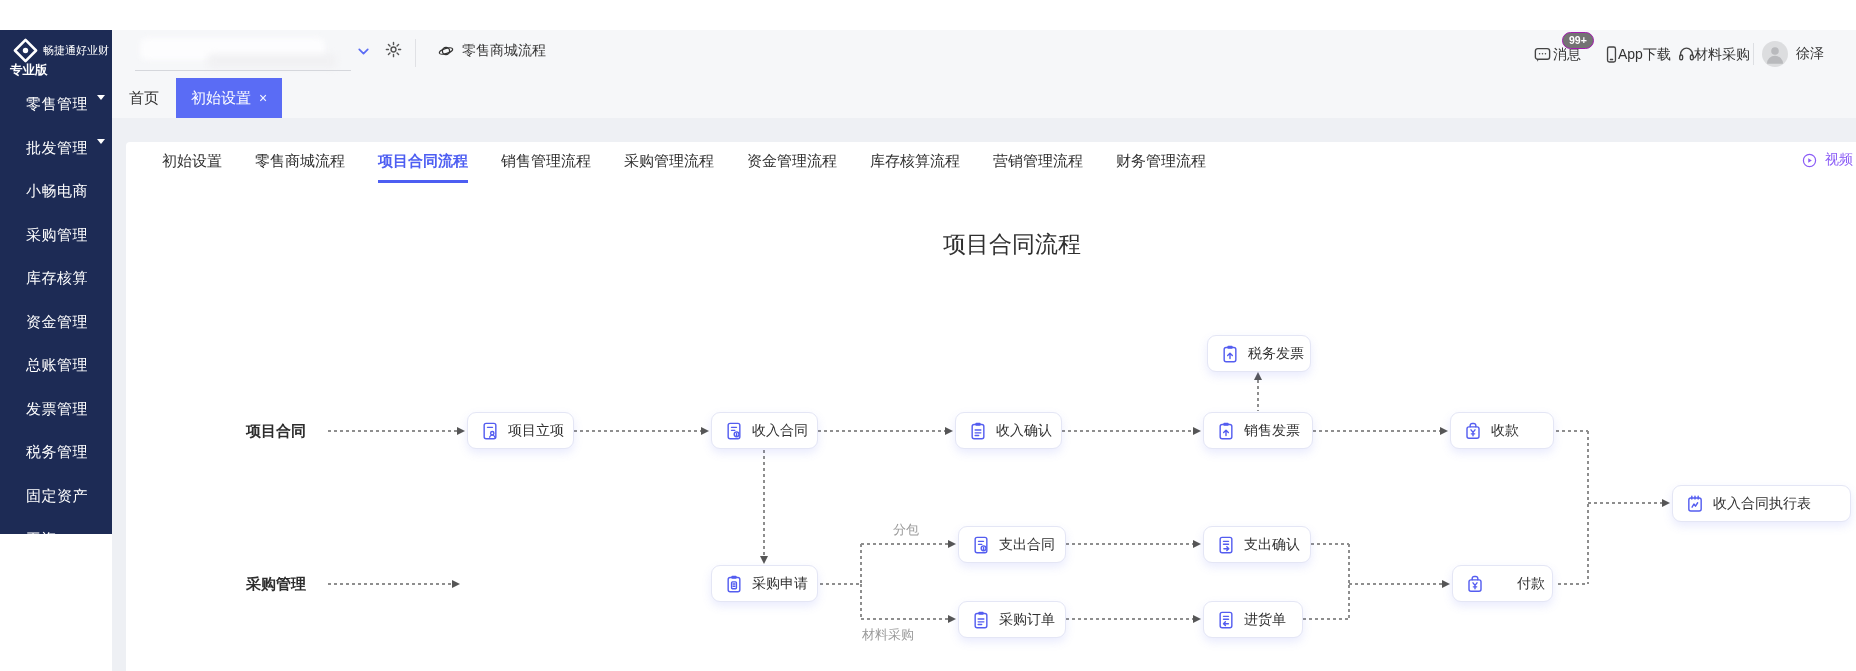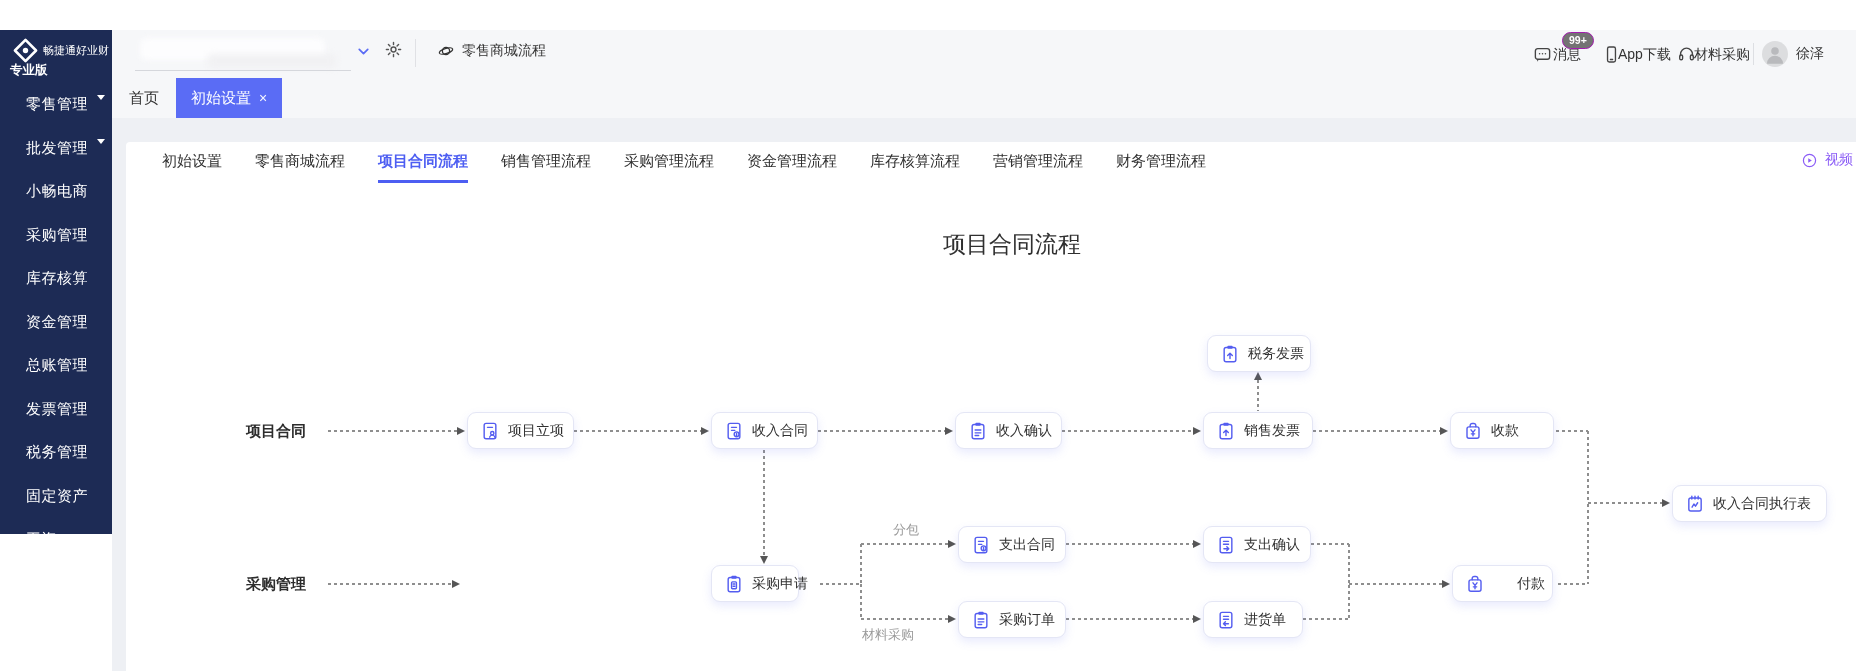--- a/index.html
+++ b/index.html
@@ -304,21 +304,21 @@
     <div class="fnode" style="left: 1450px; top: 412px; width: 104px;">
       <span class="nicon">
         <svg width="20" height="20" viewBox="0 0 24 24" fill="none" stroke="currentColor" stroke-width="1.7" stroke-linecap="round" stroke-linejoin="round">
           <rect x="4.8" y="7" width="14.4" height="13.6" rx="2.4"></rect>
           <path d="M8.6 7V5.4A2.4 2.4 0 0 1 11 3h2a2.4 2.4 0 0 1 2.4 2.4V7"></path>
           <path d="M9.6 10.6l2.4 3 2.4-3M12 13.6v4.2M10 15.4h4"></path>
         </svg>
       </span>
       <span>收款</span>
     </div>
-    <div class="fnode" style="left: 1672px; top: 485px; width: 155px; font-family: Liberation Mono, monospace;">
+    <div class="fnode" style="left: 1672px; top: 485px; width: 179px; font-family: Liberation Mono, monospace;">
       <span class="nicon">
         <svg width="20" height="20" viewBox="0 0 24 24" fill="none" stroke="currentColor" stroke-width="1.7" stroke-linecap="round" stroke-linejoin="round">
           <rect x="4.6" y="4.8" width="14.8" height="15.6" rx="2.4"></rect>
           <path d="M8.2 2.6v3.4M12 2.6v3.4M15.8 2.6v3.4"></path>
           <path d="M8.5 15.8l2.2-3.8 1.9 2.6 2.6-4.1"></path>
         </svg>
       </span>
       <span>收入合同执行表</span>
     </div>
     <div class="fnode" style="left: 958px; top: 526px; width: 108px;">
@@ -335,21 +335,21 @@
     <div class="fnode" style="left: 1203px; top: 526px; width: 108px;">
       <span class="nicon">
         <svg width="20" height="20" viewBox="0 0 24 24" fill="none" stroke="currentColor" stroke-width="1.7" stroke-linecap="round" stroke-linejoin="round">
           <rect x="5" y="2.8" width="14" height="18.4" rx="2.4"></rect>
           <path d="M9 7.6h6M9 11h6"></path>
           <path d="M9.5 16.4h5.4M13 14.1l2.3 2.3L13 18.7"></path>
         </svg>
       </span>
       <span>支出确认</span>
     </div>
-    <div class="fnode" style="left: 711px; top: 565px; width: 88px;">
+    <div class="fnode" style="left: 711px; top: 565px; width: 107px;">
       <span class="nicon">
         <svg width="20" height="20" viewBox="0 0 24 24" fill="none" stroke="currentColor" stroke-width="1.7" stroke-linecap="round" stroke-linejoin="round">
           <rect x="5" y="4.2" width="14" height="17" rx="2.4"></rect>
           <rect x="8.8" y="2.2" width="6.4" height="3.6" rx="1.2" fill="currentColor" stroke="none"></rect>
           <rect x="9.1" y="9.4" width="5.8" height="8.2" rx="1"></rect>
           <path d="M10.9 12h2.2M10.9 14.6h2.2"></path>
         </svg>
       </span>
       <span>采购申请</span>
     </div>

